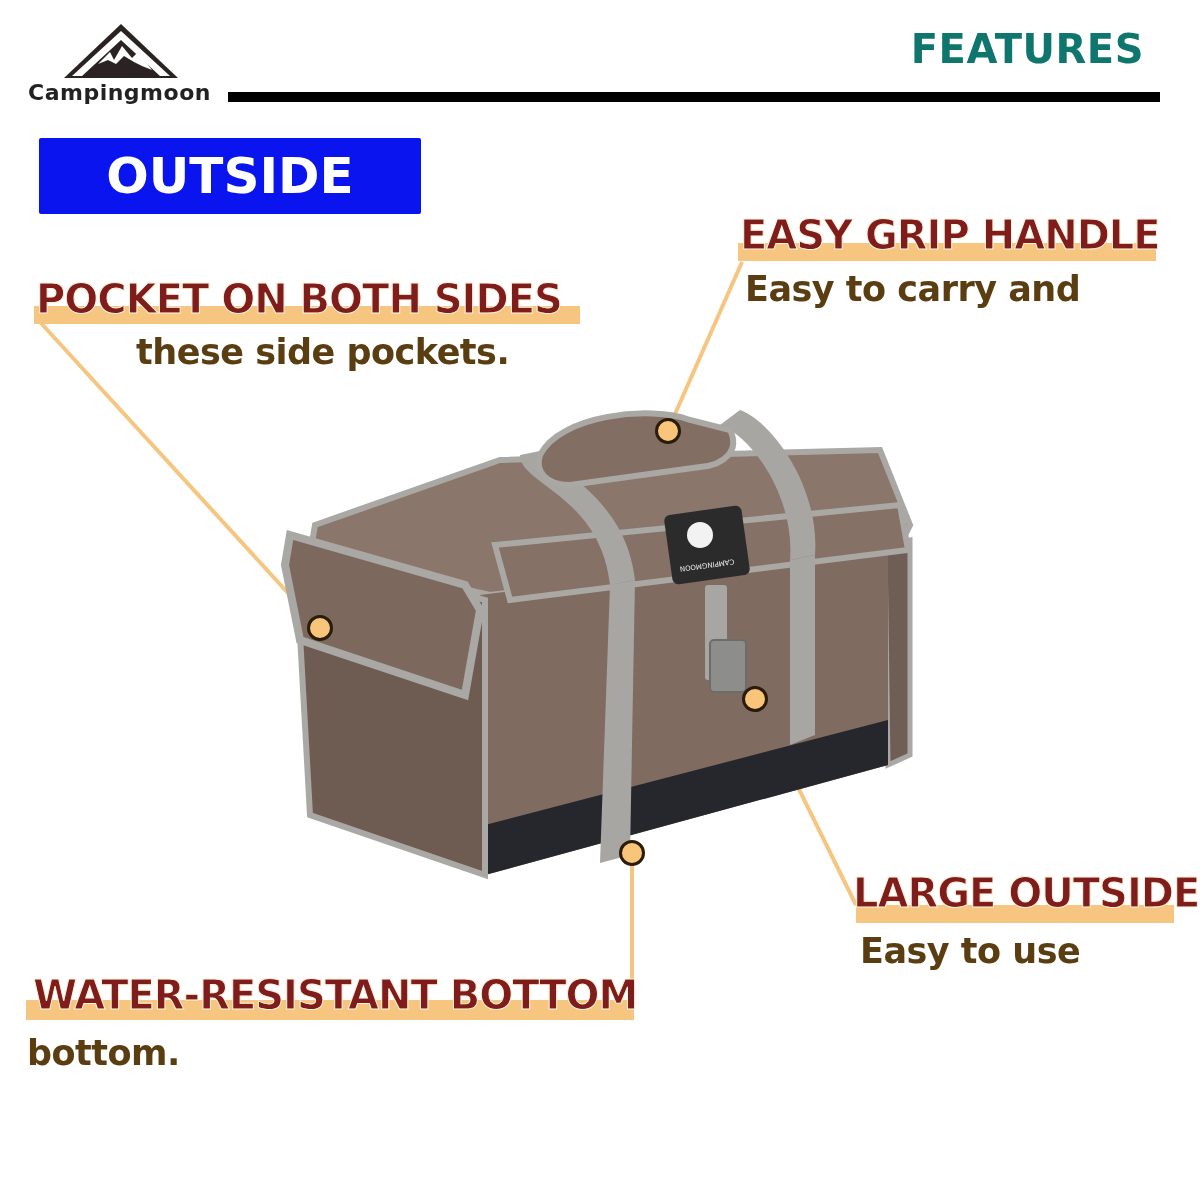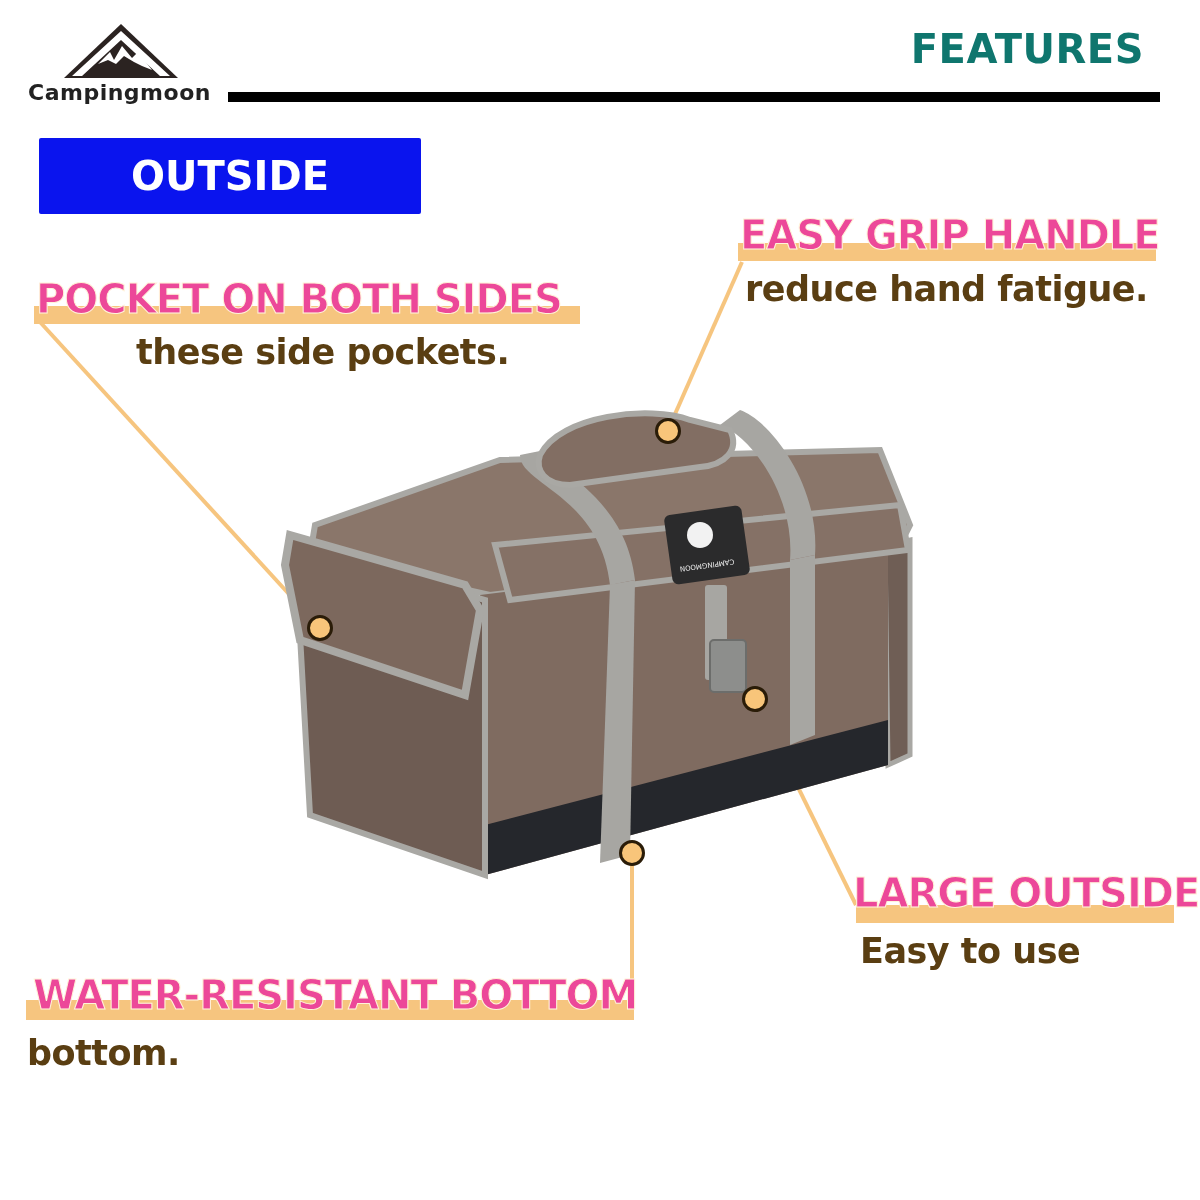--- a/index.html
+++ b/index.html
@@ -3,22 +3,22 @@
 <meta charset="utf-8">
 <style>
   html, body { margin: 0; padding: 0; }
   body { width: 1200px; height: 1200px; background: #ffffff; position: relative; overflow: hidden;
          font-family: "Liberation Sans", "DejaVu Sans", sans-serif; }
   .abs { position: absolute; }
   .brand-name { left: 28px; top: 80px; font-family: "DejaVu Sans", sans-serif; font-weight: bold; font-size: 22px; color: #222; letter-spacing: 0.5px; }
   .header-rule { left: 228px; top: 92px; width: 932px; height: 10px; background: #000; }
   .features-title { right: 56px; top: 26px; font-family: "DejaVu Sans", sans-serif; font-weight: bold; font-size: 40px; color: #0f766e; letter-spacing: 0.5px; }
   .section-badge { left: 39px; top: 138px; width: 382px; height: 76px; background: #0a14ee; border-radius: 2px;
-                   color: #fff; font-family: "DejaVu Sans", sans-serif; font-weight: bold; font-size: 40px; text-align: center; line-height: 76px; }
-  .feat-title { font-family: "DejaVu Sans", sans-serif; font-weight: bold; color: #ec4899; white-space: nowrap; letter-spacing: -1px;
+                   color: #fff; font-family: "DejaVu Sans", sans-serif; font-weight: bold; font-size: 50px; text-align: center; line-height: 76px; }
+  .feat-title { font-family: "DejaVu Sans", sans-serif; font-weight: bold; color: #7f1d1d; white-space: nowrap; letter-spacing: -1px;
                 -webkit-text-stroke: 1px #fff3d9; }
   .underline-bar { background: #f6c57f; }
   .feat-desc { font-family: "DejaVu Sans", sans-serif; font-weight: bold; color: #5a3e12; white-space: nowrap; line-height: 1.12; letter-spacing: -0.5px; }
   .dot { width: 20px; height: 20px; border-radius: 50%; background: #f8c57a; border: 3px solid #2a1c08; }
   svg.leaders { position: absolute; left: 0; top: 0; }
 </style>
 </head>
 <body>
 
 <div class="abs" style="left:62px;top:22px;width:118px;height:58px;">
@@ -82,21 +82,21 @@
 
 <div class="abs underline-bar" style="left:34px;top:306px;width:546px;height:18px;"></div>
 <div class="abs feat-title" style="left:36px;top:276px;font-size:40px;">POCKET ON BOTH SIDES</div>
 <div class="abs feat-desc" style="left:92px;top:333px;font-size:35px;">
   <div style="padding-left:44px;">these side pockets.</div>
 </div>
 
 <div class="abs underline-bar" style="left:738px;top:243px;width:418px;height:18px;"></div>
 <div class="abs feat-title" style="left:740px;top:212px;font-size:40px;">EASY GRIP HANDLE</div>
 <div class="abs feat-desc" style="left:745px;top:270px;font-size:35px;">
-  <div>reduce hand fatigue.</div>
+  <div>Easy to carry and</div>
 </div>
 
 <div class="abs underline-bar" style="left:856px;top:905px;width:318px;height:18px;"></div>
 <div class="abs feat-title" style="left:853px;top:870px;font-size:40px;">LARGE OUTSIDE</div>
 <div class="abs feat-desc" style="left:860px;top:932px;font-size:35px;">Easy to use</div>
 
 <div class="abs underline-bar" style="left:26px;top:1000px;width:608px;height:20px;"></div>
 <div class="abs feat-title" style="left:33px;top:972px;font-size:40px;">WATER-RESISTANT BOTTOM</div>
 <div class="abs feat-desc" style="left:27px;top:1032px;font-size:35px;line-height:1.2;">
   <div>bottom.</div>

